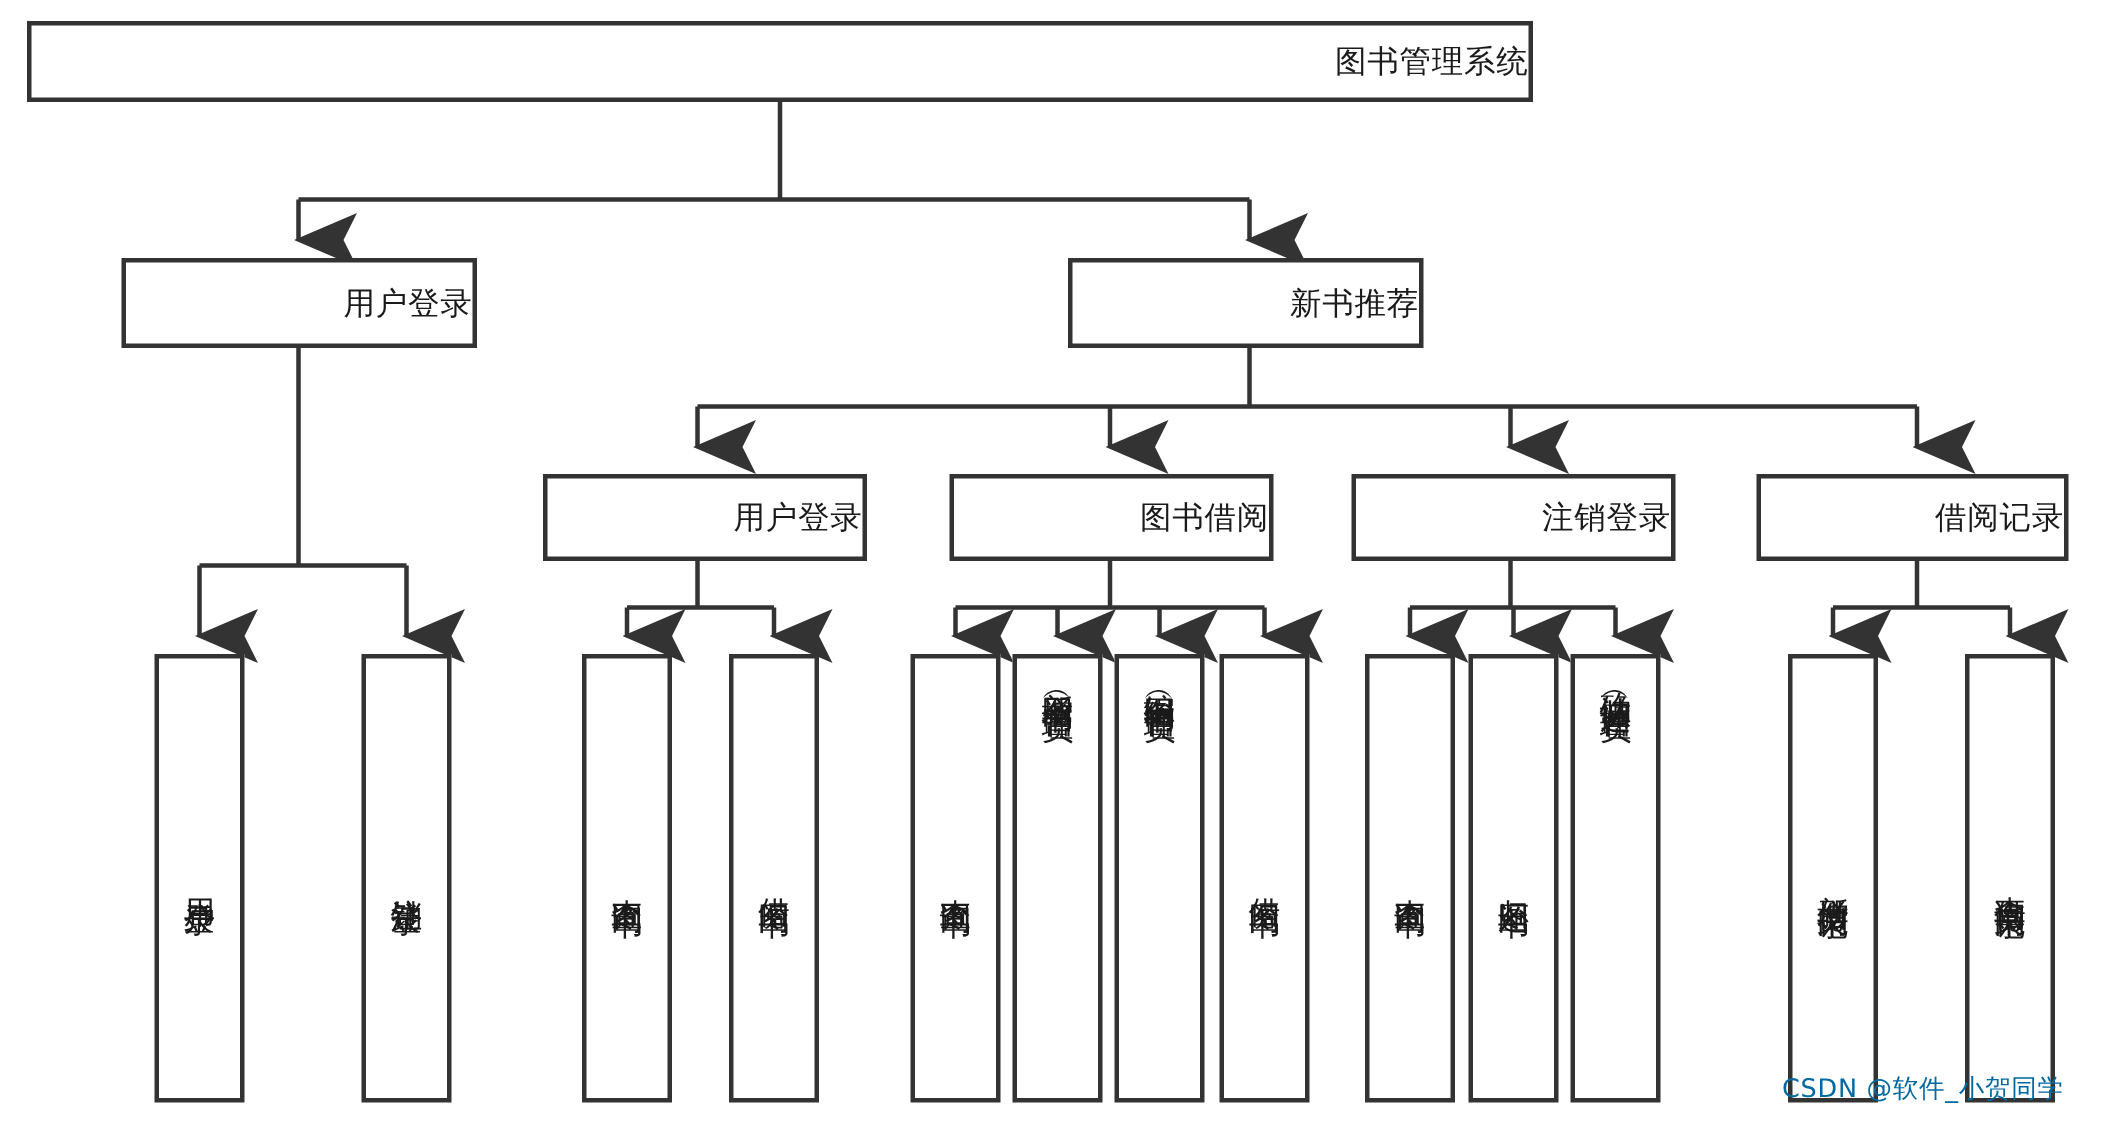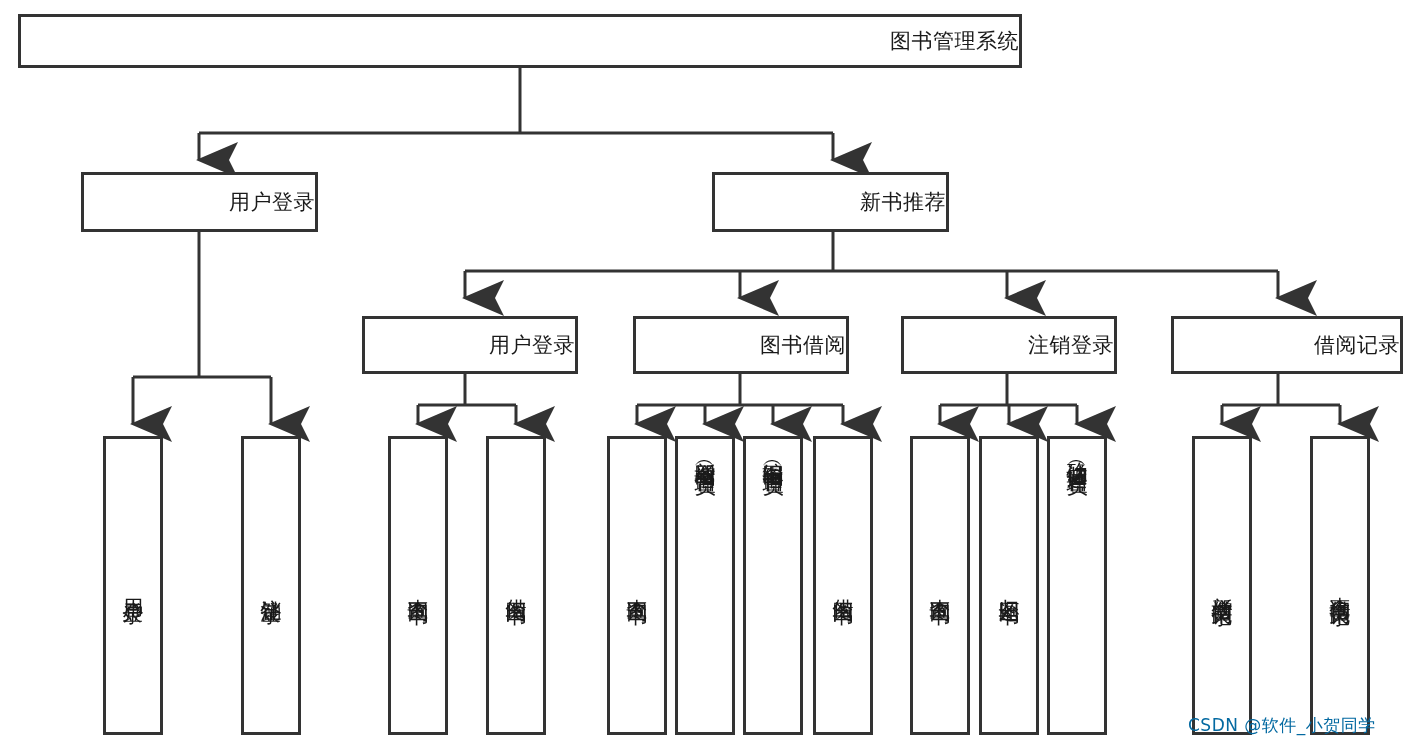--- a/index.html
+++ b/index.html
@@ -141,21 +141,21 @@
 
   <div class="node horiz" style="left:362px; top:316px; width:216px; height:58px;">
     <span class="node-label">用户登录</span>
   </div>
   <div class="node horiz" style="left:633px; top:316px; width:216px; height:58px;">
     <span class="node-label">图书借阅</span>
   </div>
   <div class="node horiz" style="left:901px; top:316px; width:216px; height:58px;">
     <span class="node-label">注销登录</span>
   </div>
-  <div class="node horiz" style="left:1171px; top:316px; width:232px; height:58px;padding-left:46px;">
+  <div class="node horiz" style="left:1171px; top:316px; width:208px; height:58px;padding-left:46px;">
     <span class="node-label">借阅记录</span>
   </div>
 
   <div class="node vert centered" style="left:103px; top:436px; width:60px; height:299px;">
     <span class="node-label">用户登录</span>
   </div>
   <div class="node vert centered" style="left:241px; top:436px; width:60px; height:299px;">
     <span class="node-label">注销登录</span>
   </div>
 

